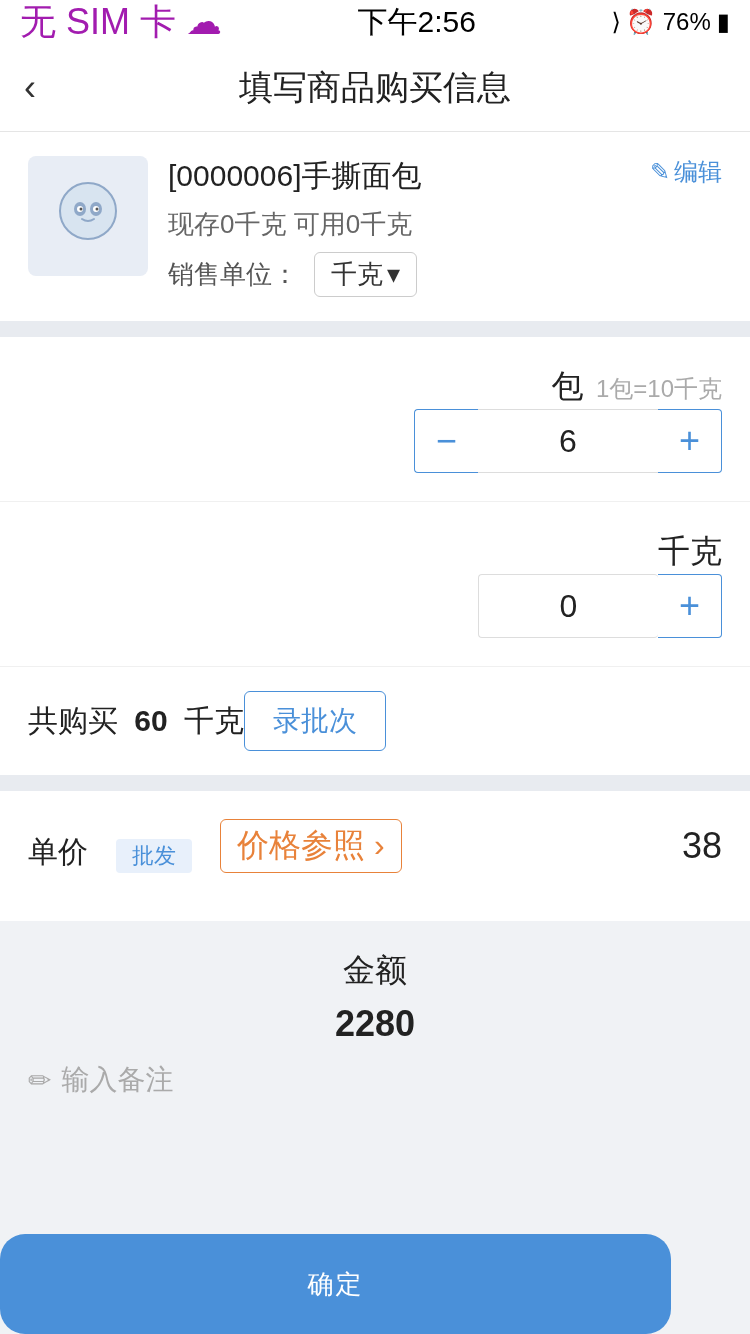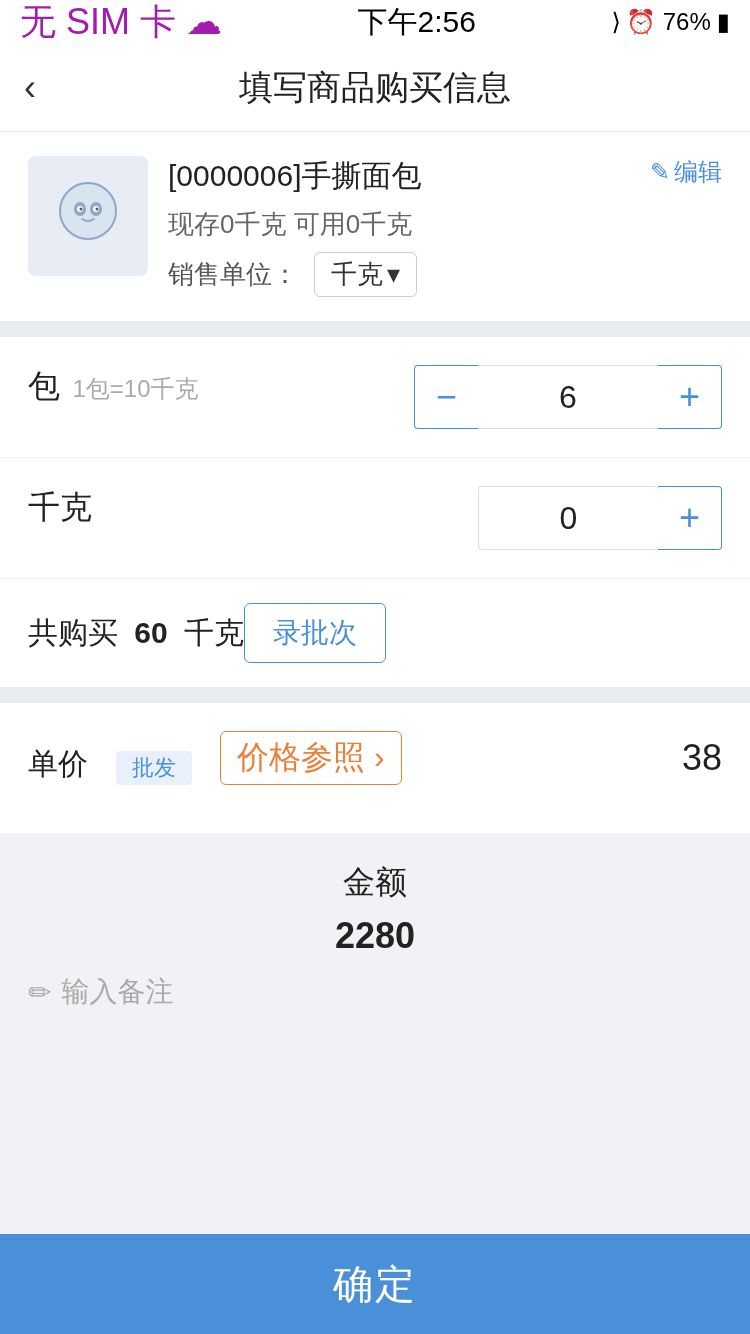--- a/index.html
+++ b/index.html
@@ -142,23 +142,24 @@
       height: 16px;
       background: #e8ebf0;
     }
 
     
     .quantity-section {
       background: #fff;
     }
     .quantity-row {
       display: flex;
-      align-items: flex-start;
+      align-items: flex-end;
       padding: 28px;
       border-bottom: 1px solid #f0f0f0;
+      flex-direction: column;
     }
     .quantity-label {
       flex: 1;
     }
     .quantity-label-main {
       font-size: 32px;
       color: #222;
       font-weight: 500;
     }
     .quantity-label-sub {
@@ -312,30 +313,31 @@
       background: #f0f2f5;
       flex: 1;
       min-height: 280px;
     }
 
     
     .bottom-btn {
       position: fixed;
       bottom: 0;
       left: 0;
-      width: 750px;
+      width: 671px;
       height: 100px;
       background: #4a90d9;
       display: flex;
       align-items: center;
       justify-content: center;
-      font-size: 40px;
+      font-size: 26px;
       color: #fff;
       cursor: pointer;
       letter-spacing: 2px;
+      border-radius: 25px;
     }
 
     .main-content {
       padding-bottom: 100px;
     }
   </style>
 </head>
 <body>
 
 <div class="status-bar">

